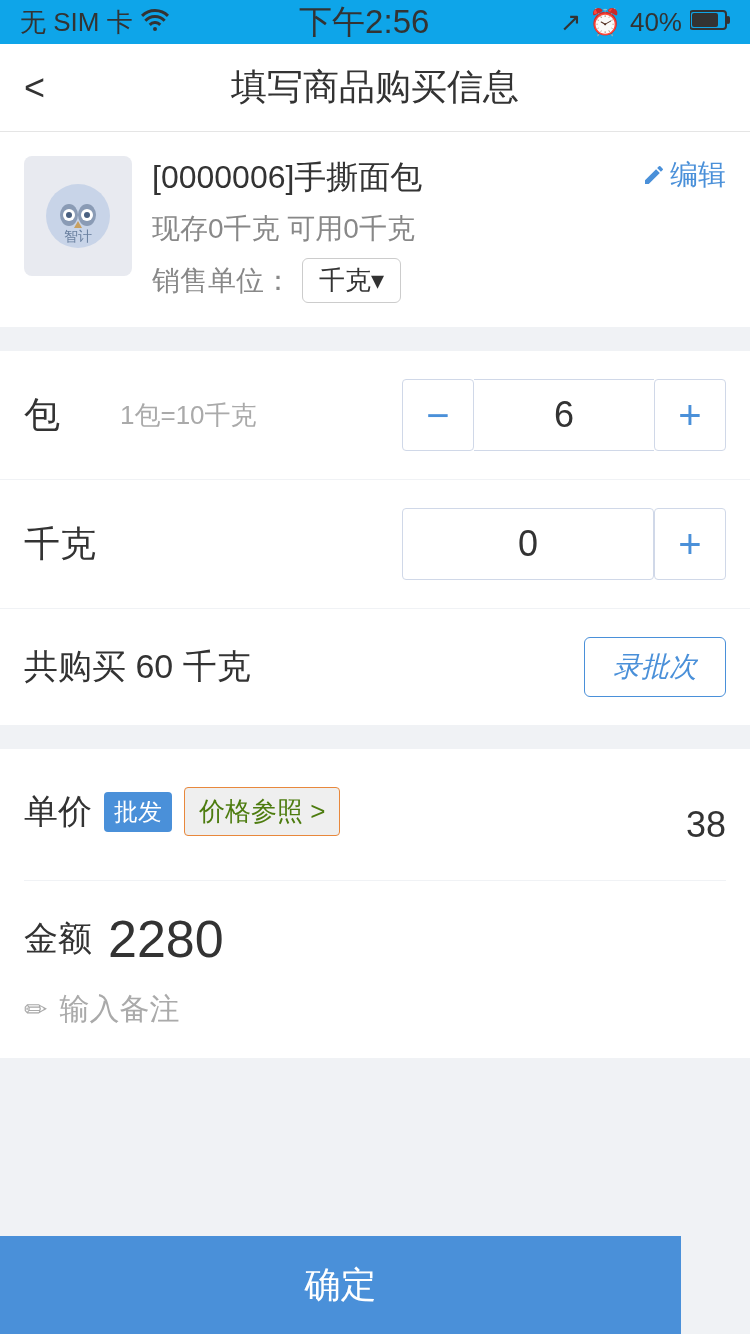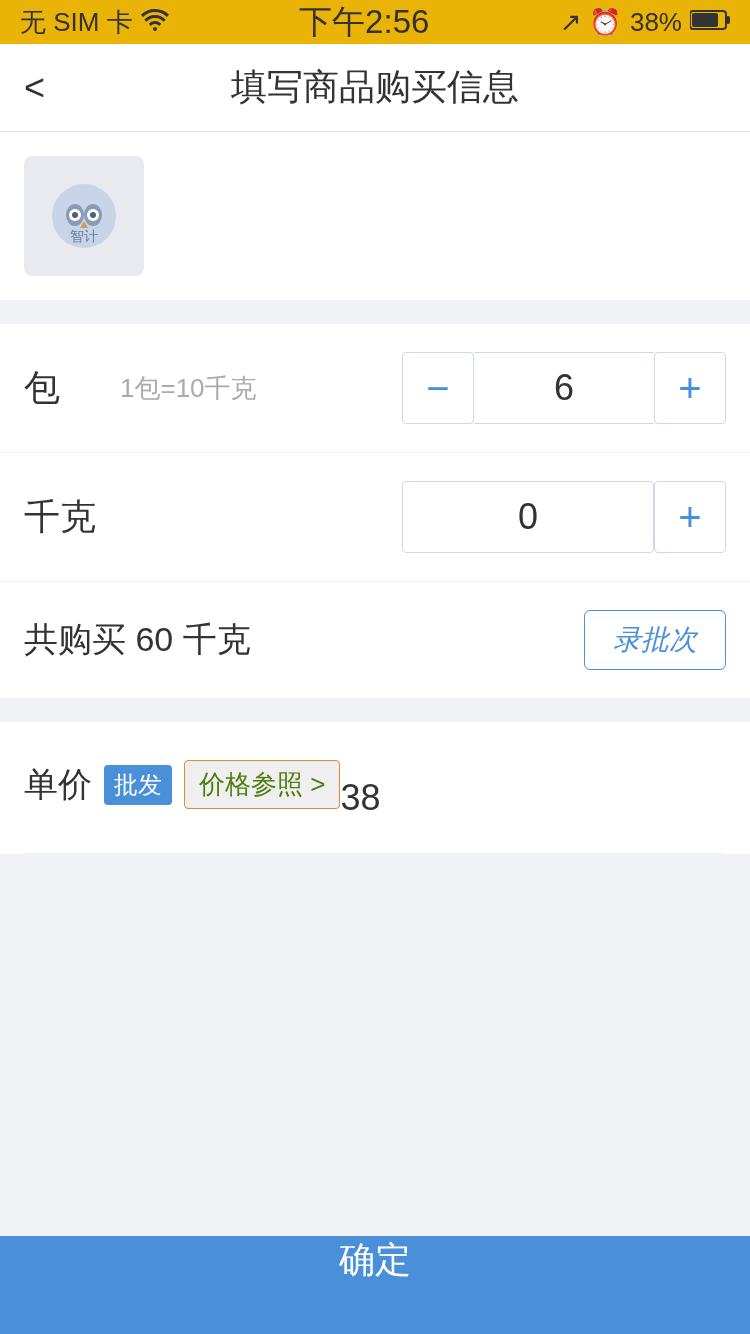--- a/index.html
+++ b/index.html
@@ -10,21 +10,21 @@
       font-family: -apple-system, "PingFang SC", "Helvetica Neue", sans-serif;
       background: #f0f2f5;
       font-size: 32px;
       color: #333;
     }
 
     
     .status-bar {
       width: 750px;
       height: 44px;
-      background: #eab308;
+      background: #0ea5e9;
       display: flex;
       align-items: center;
       justify-content: space-between;
       padding: 12px 20px;
       font-size: 26px;
       color: #333;
     }
     .status-left { display: flex; align-items: center; gap: 8px; }
     .status-center { font-size: 33px; font-weight: 500; }
     .status-right { display: flex; align-items: center; gap: 8px; font-size: 26px; }
@@ -57,21 +57,21 @@
     .product-card {
       background: #fff;
       margin-top: 0;
       padding: 24px 24px;
       display: flex;
       align-items: flex-start;
       gap: 20px;
       border-bottom: 8px solid #f0f2f5;
     }
     .product-image {
-      width: 120px;
+      width: 108px;
       height: 120px;
       background: #e8eaf0;
       border-radius: 8px;
       display: flex;
       align-items: center;
       justify-content: center;
       flex-shrink: 0;
       color: #8a9bb5;
       font-size: 40px;
     }
@@ -199,20 +199,21 @@
 
     
     .price-section {
       background: #fff;
       margin-top: 0;
       padding: 28px 24px 0;
     }
     .price-row {
       display: flex;
       align-items: center;
+      justify-content: space-between;
       padding-bottom: 34px;
       border-bottom: 1px solid #f0f2f5;
     }
     .price-left {
       display: flex;
       align-items: center;
       gap: 12px;
     }
     .price-label {
       font-size: 34px;
@@ -282,25 +283,25 @@
       background: #f0f2f5;
       flex: 1;
       min-height: 300px;
     }
 
     
     .bottom-bar {
       position: fixed;
       bottom: 0;
       left: 0;
-      width: 750px;
+      width: 681px;
       height: 98px;
       background: #4a90d9;
       display: flex;
-      align-items: flex-start;
+      align-items: center;
       justify-content: center;
       cursor: pointer;
     }
     .confirm-btn-text {
       font-size: 36px;
       color: #fff;
       font-weight: 500;
     }
 
     
@@ -317,21 +318,21 @@
     <span>
       <svg width="28" height="22" viewBox="0 0 28 22">
           <path d="M14 18a2 2 0 1 1 0 4 2 2 0 0 1 0-4zm0-6c2.5 0 4.7 1.1 6.3 2.8l-2.1 2.1A5 5 0 0 0 14 15a5 5 0 0 0-4.2 1.9l-2.1-2.1A8 8 0 0 1 14 12zm0-6c4.2 0 8 1.8 10.7 4.7l-2.1 2.1A11 11 0 0 0 14 9a11 11 0 0 0-8.6 3.8L3.3 10.7A14 14 0 0 1 14 6zm0-6C19.5 0 24.5 2.2 28 5.8l-2.1 2.1A17 17 0 0 0 14 3 17 17 0 0 0 2.1 7.9L0 5.8A20 20 0 0 1 14 0z" fill="#333"></path>
         </svg>
     </span>
   </div>
   <div class="status-center">下午2:56</div>
   <div class="status-right">
     <span>↗</span>
     <span>⏰</span>
-    <span>38%</span>
+    <span>40%</span>
     <span>
       <svg width="40" height="22" viewBox="0 0 40 22">
           <rect x="0" y="2" width="36" height="18" rx="3" ry="3" fill="none" stroke="#333" stroke-width="2"></rect>
           <rect x="36" y="7" width="4" height="8" rx="2" fill="#333"></rect>
           <rect x="2" y="4" width="26" height="14" rx="2" fill="#333"></rect>
         </svg>
     </span>
   </div>
 </div>
 
@@ -350,20 +351,38 @@
         <ellipse cx="26" cy="34" rx="9" ry="11" fill="#8a9bb5"></ellipse>
         <ellipse cx="44" cy="34" rx="9" ry="11" fill="#8a9bb5"></ellipse>
         <circle cx="26" cy="34" r="6" fill="#fff"></circle>
         <circle cx="44" cy="34" r="6" fill="#fff"></circle>
         <circle cx="26" cy="34" r="3" fill="#4a6080"></circle>
         <circle cx="44" cy="34" r="3" fill="#4a6080"></circle>
         <polygon points="35,40 31,47 39,47" fill="#c8a060"></polygon>
         <text x="35" y="60" text-anchor="middle" font-size="14" fill="#6a80a0">智计</text>
       </svg>
     </div>
+    <div class="product-info">
+      <div class="product-header">
+        <span class="product-name">[0000006]手撕面包</span>
+        <span class="edit-btn">
+          <svg width="24" height="24" viewBox="0 0 24 24">
+              <path d="M3 17.25V21h3.75L17.81 9.94l-3.75-3.75L3 17.25zM20.71 7.04a1 1 0 0 0 0-1.41l-2.34-2.34a1 1 0 0 0-1.41 0l-1.83 1.83 3.75 3.75 1.83-1.83z" fill="#4a90d9"></path>
+            </svg>
+          <span>编辑</span>
+        </span>
+      </div>
+      <div class="product-stock">现存0千克   可用0千克</div>
+      <div class="product-unit">
+        <span>销售单位：</span>
+        <span class="unit-select">
+          <span>千克</span>▾
+        </span>
+      </div>
+    </div>
   </div>
 
   <div style="height:16px;background:#f0f2f5;"></div>
 
   <div class="quantity-section">
 
     <div class="quantity-row">
       <span class="quantity-label">包</span>
       <span class="quantity-hint">1包=10千克</span>
       <div class="quantity-controls">
@@ -400,20 +419,30 @@
         <span class="price-label">单价</span>
         <span class="price-badge">批发</span>
         <button class="price-ref-btn">
           <span>价格参照 &gt;</span>
         </button>
       </div>
       <span class="price-value">38</span>
     </div>
   </div>
 
+  <div class="amount-section">
+    <div class="amount-row">
+      <span class="amount-label">金额</span>
+      <span class="amount-value">2280</span>
+    </div>
+    <div class="remark-row">
+      <span class="remark-icon">✏</span>
+      <span class="remark-text">输入备注</span>
+    </div>
+  </div>
 
   <div class="empty-area"></div>
 
 </div>
 
 <div class="bottom-bar">
   <span class="confirm-btn-text">确定</span>
 </div>
 
 </body></html>

